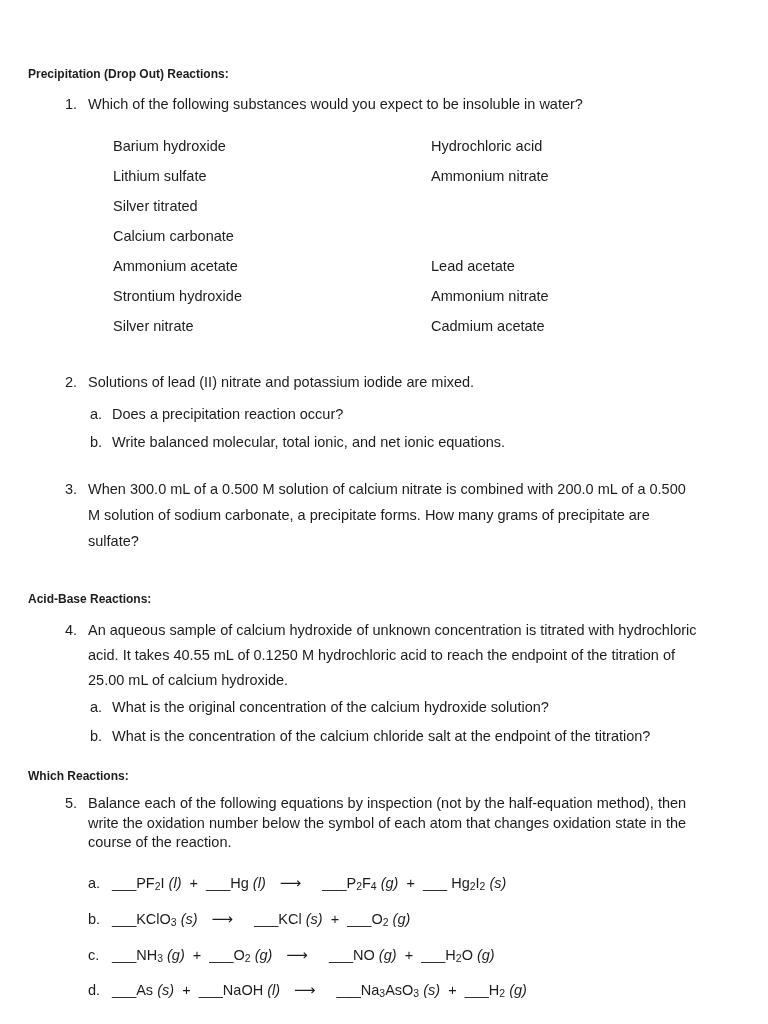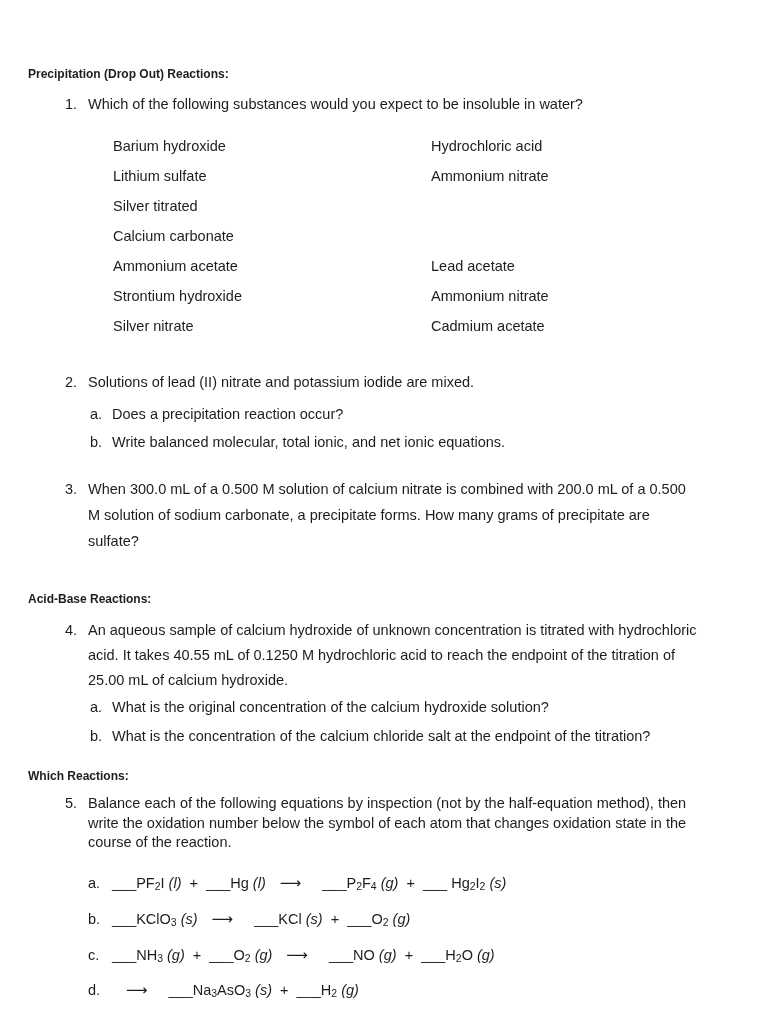--- a/index.html
+++ b/index.html
@@ -181,17 +181,18 @@
 
   <div class="abs eqrow" style="top:920px">
     <span class="eqlabel">c.</span>
     <span class="eqpart">___NH<sub>3</sub> <i>(g)</i>  +  ___O<sub>2</sub> <i>(g)</i></span>
     <span class="arrow">⟶</span>
     <span class="eqpart">___NO <i>(g)</i>  +  ___H<sub>2</sub>O <i>(g)</i></span>
   </div>
 
   <div class="abs eqrow" style="top:955px">
     <span class="eqlabel">d.</span>
+    <span class="eqpart">___As <i>(s)</i>  +  ___NaOH <i>(l)</i></span>
     <span class="arrow">⟶</span>
     <span class="eqpart">___Na<sub>3</sub>AsO<sub>3</sub> <i>(s)</i>  +  ___H<sub>2</sub> <i>(g)</i></span>
   </div>
 
 </div>
 
 </body></html>

